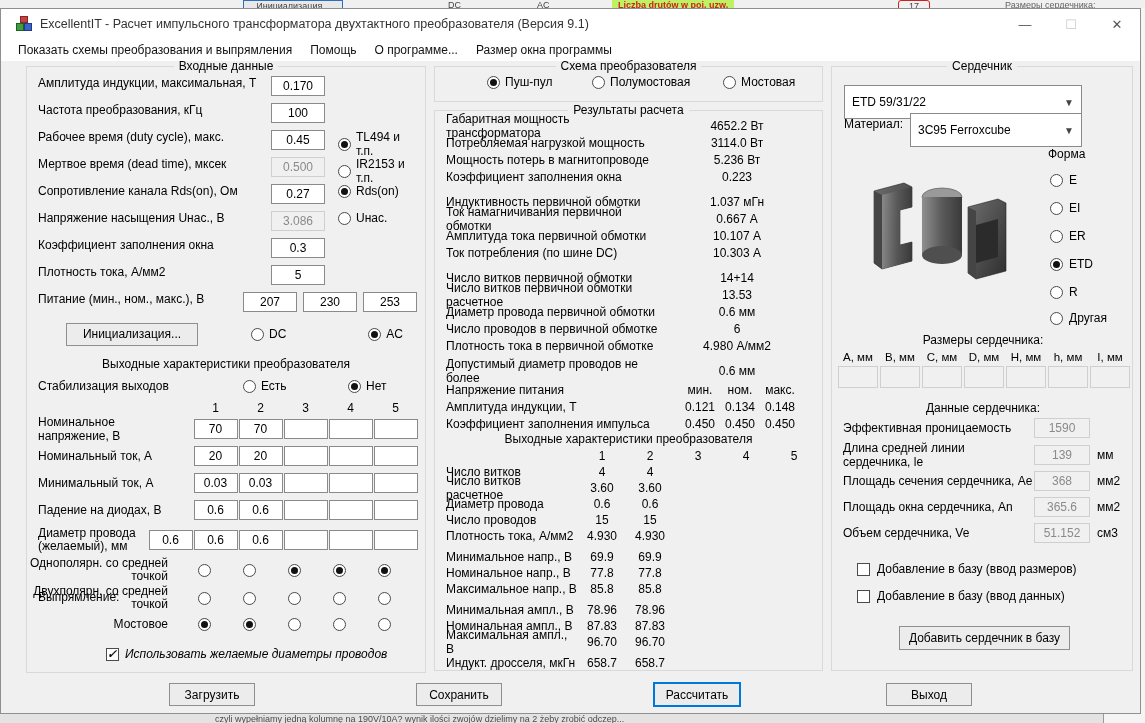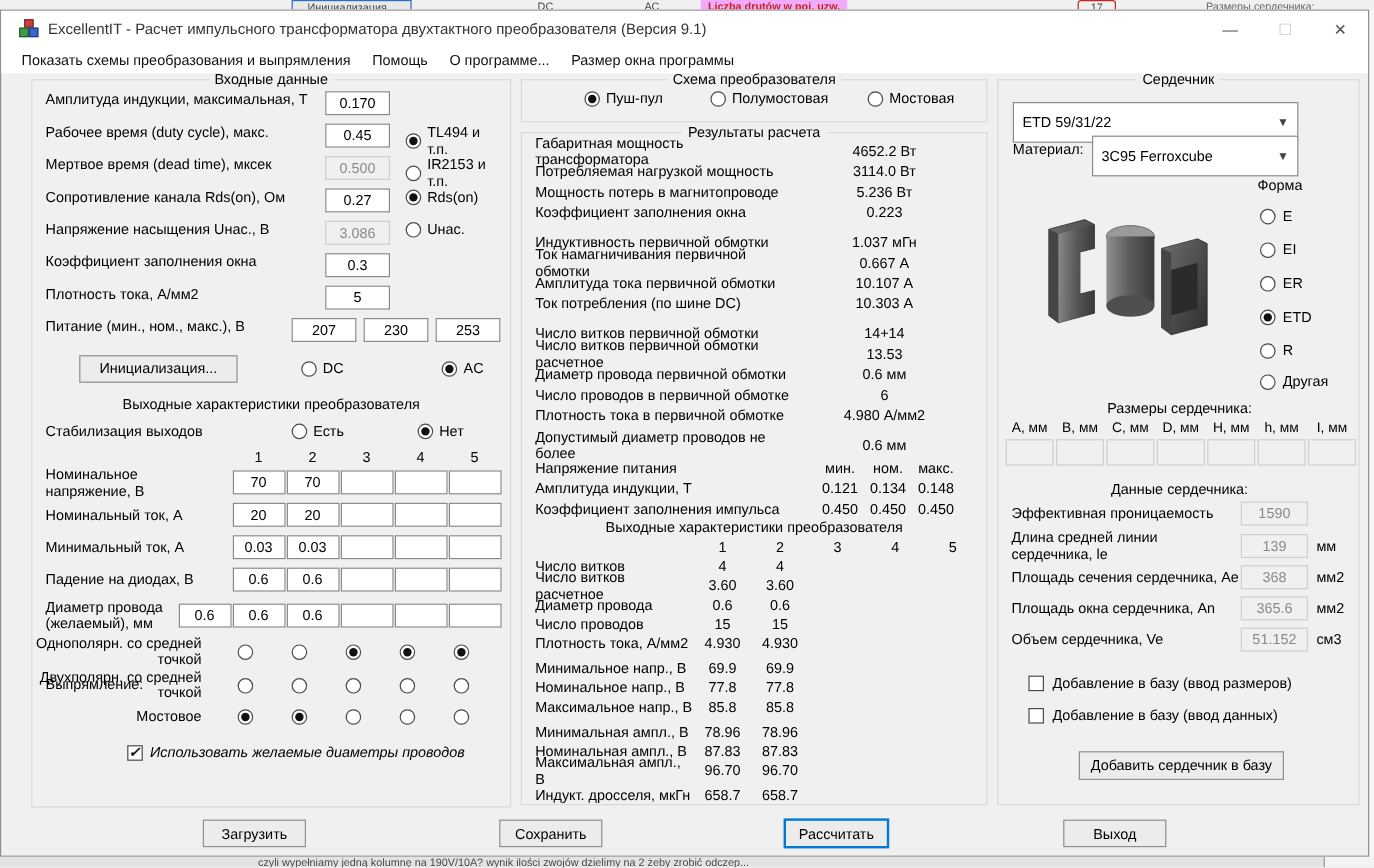--- a/index.html
+++ b/index.html
@@ -7,21 +7,21 @@
   body {
     width:1145px; height:723px; position:relative; overflow:hidden;
     font-family:"Liberation Sans", sans-serif; font-size:12px; color:#000;
     background:#f5f5f5;
   }
   
   .top-strip { position:absolute; left:0; top:0; width:1145px; height:8px; background:#f0f0f0; overflow:hidden; }
   .top-strip span { position:absolute; top:0; font-size:9px; line-height:10px; color:#444; white-space:nowrap; }
   .ts-btn { left:243px; width:100px; border:1px solid #2a6fc0; background:#e8e8e8; height:14px; text-align:center; }
   .ts-dc { left:448px; } .ts-ac { left:537px; }
-  .ts-red { left:584px; color:#c22 !important; font-weight:bold; background:#f0abfc; padding:0 6px; height:14px; }
+  .ts-red { left:612px; color:#c22 !important; font-weight:bold; background:#bef264; padding:0 6px; height:14px; }
   .ts-num { left:898px; border:1px solid #c22; border-radius:3px; padding:0 10px; height:14px; }
   .ts-dim { left:1005px; color:#666 !important; }
   .bottom-strip { position:absolute; left:0; top:714px; width:1145px; height:9px; background:#e3e3e3; overflow:hidden; }
   .bottom-strip .bg-text { position:absolute; left:215px; top:0; font-size:9px; line-height:10px; color:#4a4a4a; white-space:nowrap; }
   .bottom-strip .vline { position:absolute; left:1103px; top:0; width:1px; height:9px; background:#9a9a9a; }
   .bottom-strip .white-right { position:absolute; left:1104px; top:0; width:41px; height:9px; background:#f4f4f4; }
 
   
   .app-window { position:absolute; left:0; top:8px; width:1141px; height:706px; background:#f0f0f0; border:1px solid #8f8f8f; }
   .titlebar { height:30px; background:#ffffff; display:flex; align-items:center; position:relative; }
@@ -148,20 +148,25 @@
 
   <fieldset class="group" style="left:25px; top:51px; width:400px; height:613px;">
     <legend>Входные данные</legend>
     <div style="margin-top:3px;">
       <div class="in-row">
         <span class="lbl">Амплитуда индукции, максимальная, Т</span>
         <input class="tb" type="text" value="0.170" style="">
         <span class="rzone"></span>
       </div>
       <div class="in-row">
+        <span class="lbl">Частота преобразования, кГц</span>
+        <input class="tb" type="text" value="100" style="">
+        <span class="rzone"></span>
+      </div>
+      <div class="in-row">
         <span class="lbl">Рабочее время (duty cycle), макс.</span>
         <input class="tb" type="text" value="0.45" style="">
         <span class="rzone">
           <span class="rb sel"></span>
           <span>TL494 и т.п.</span>
         </span>
       </div>
       <div class="in-row">
         <span class="lbl">Мертвое время (dead time), мксек</span>
         <input class="tb dis" type="text" value="0.500" style="">

